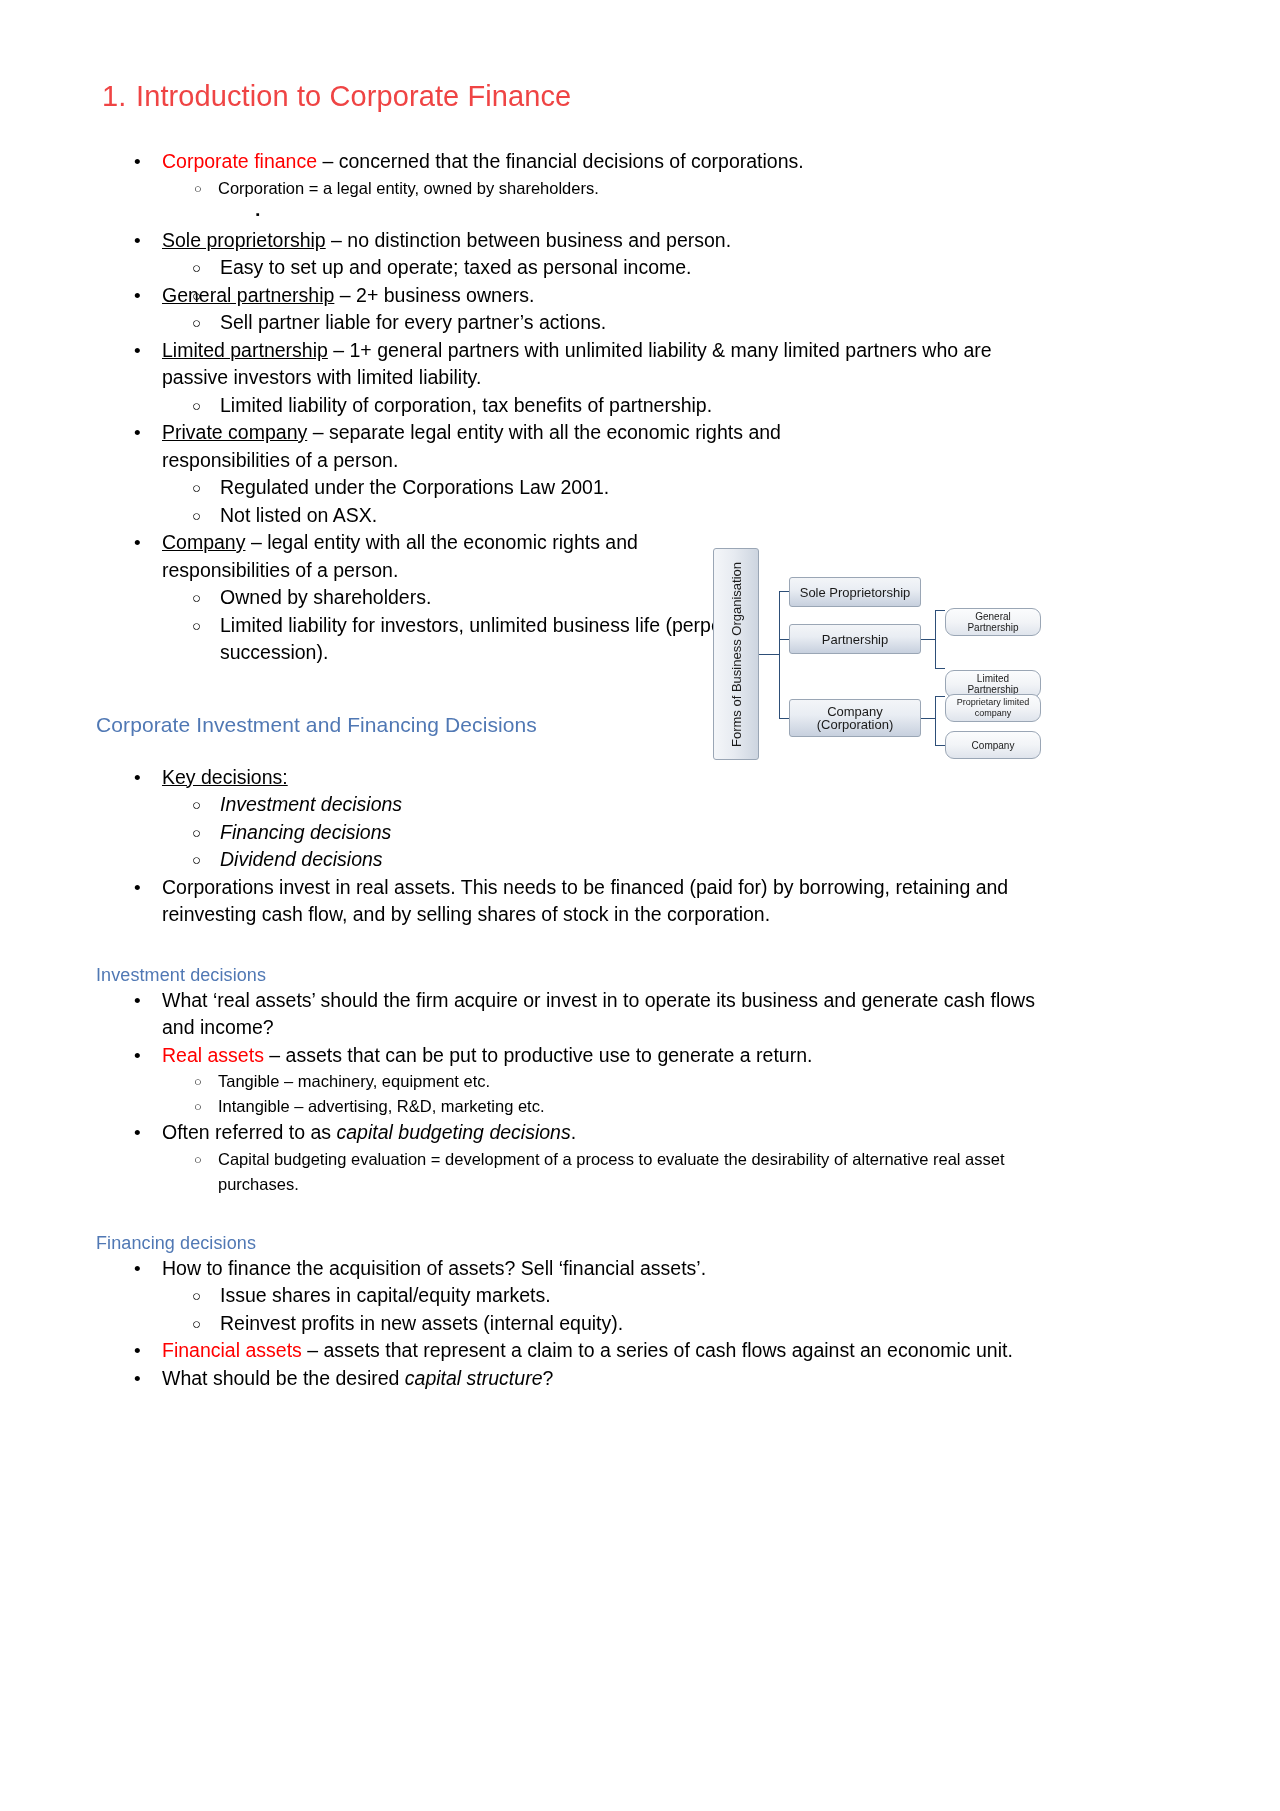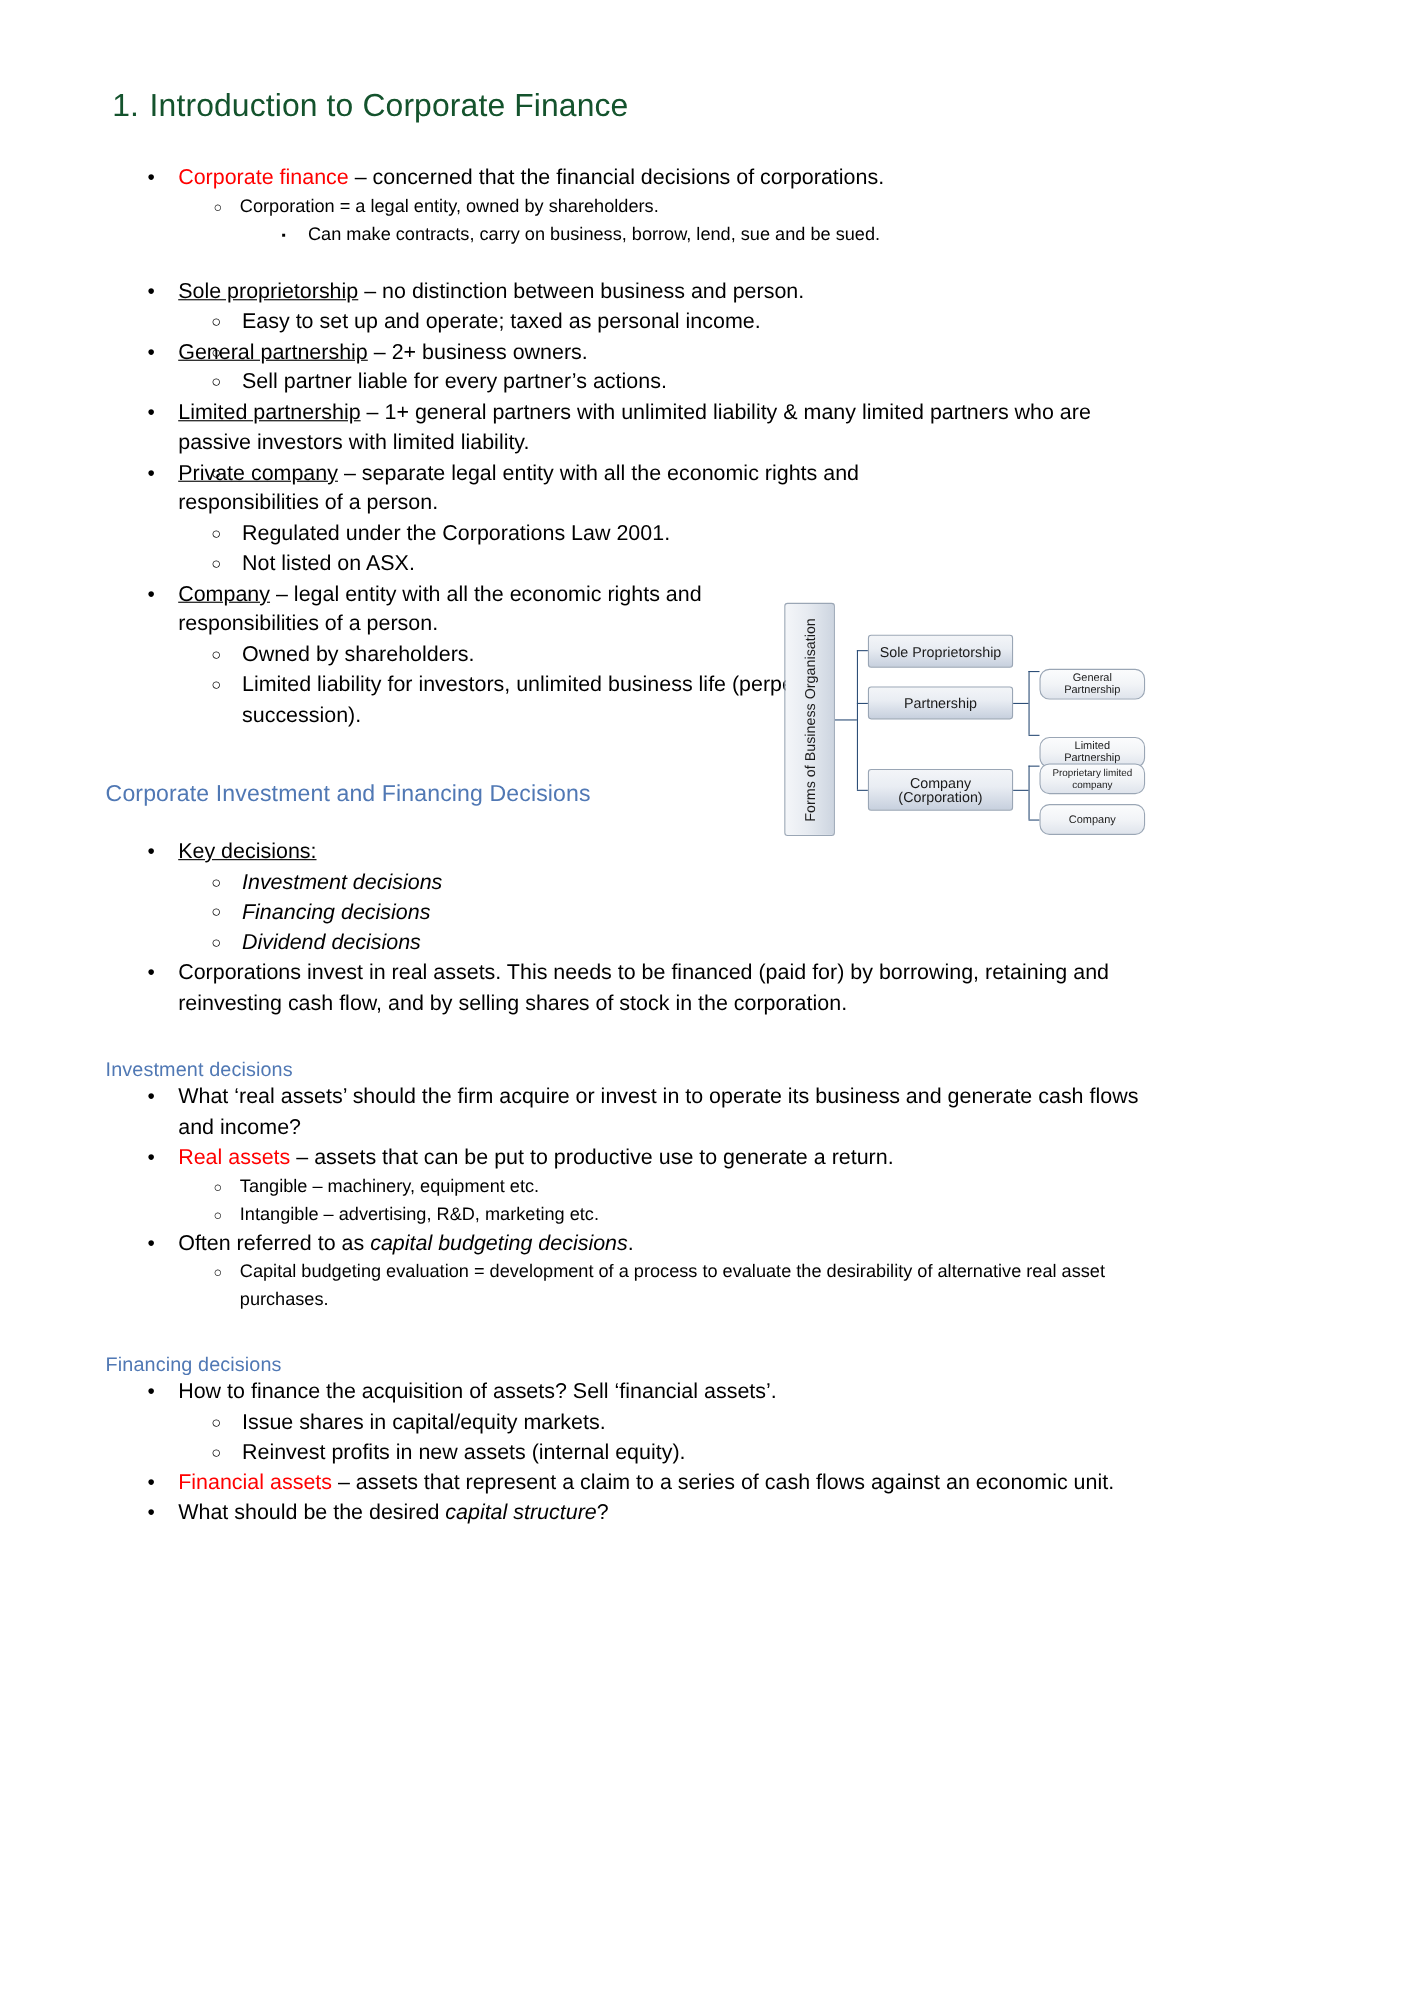--- a/index.html
+++ b/index.html
@@ -27,21 +27,21 @@
     top: 78px;
     width: 952px;
   }
 
   
   h1.doc-title {
     font-family: "Liberation Sans", sans-serif;
     font-weight: 400;
     font-size: 29px;
     line-height: 36px;
-    color: #14532d;
+    color: #ef4444;
     margin: 0 0 0 0;
     padding: 0 0 0 6px;
     letter-spacing: 0.1px;
   }
   h1.doc-title .num {
     display: inline-block;
     width: 34px;
   }
   h2.sec-head {
     font-family: "Liberation Sans", sans-serif;
@@ -222,21 +222,20 @@
       <li>
         <span class="bullet">•</span>
         <span class="red">Corporate finance</span><span> – concerned that the financial decisions of corporations.</span>
         <ul class="l2 sm">
           <li>
             <span class="bullet">○</span>
             <span>Corporation = a legal entity, owned by shareholders.</span>
             <ul class="l3">
               <li>
                 <span class="bullet">▪</span>
-                <span>Can make contracts, carry on business, borrow, lend, sue and be sued.</span>
               </li>
             </ul>
           </li>
         </ul>
       </li>
     </ul>
 
     <div class="gap-md"></div>
 
 
@@ -265,20 +264,21 @@
           </li>
         </ul>
       </li>
 
       <li>
         <span class="bullet">•</span>
         <span class="u">Limited partnership</span><span> – 1+ general partners with unlimited liability &amp; many limited partners who are passive investors with limited liability.</span>
         <ul class="l2">
           <li>
             <span class="bullet">○</span>
+            <span>Limited liability of corporation, tax benefits of partnership.</span>
           </li>
         </ul>
       </li>
 
       <li style="width:640px;">
         <span class="bullet">•</span>
         <span class="u">Private company</span><span> – separate legal entity with all the economic rights and responsibilities of a person.</span>
         <ul class="l2">
           <li>
             <span class="bullet">○</span>

